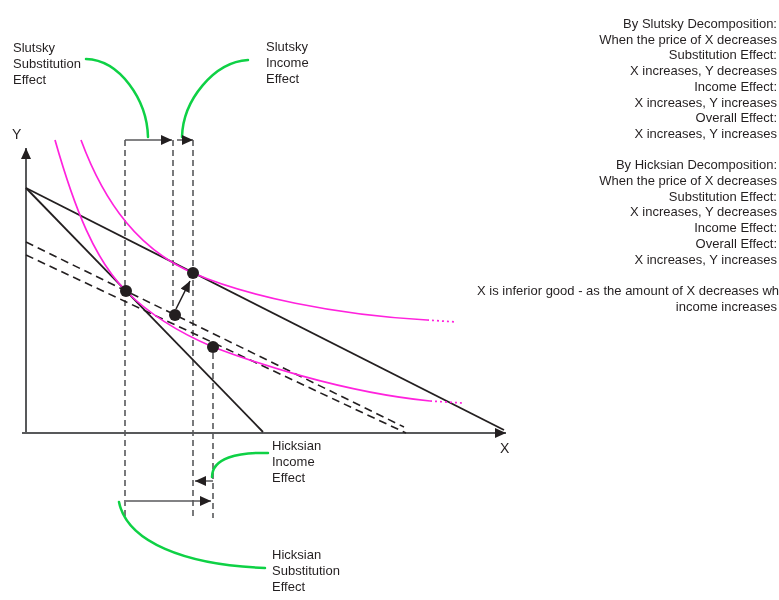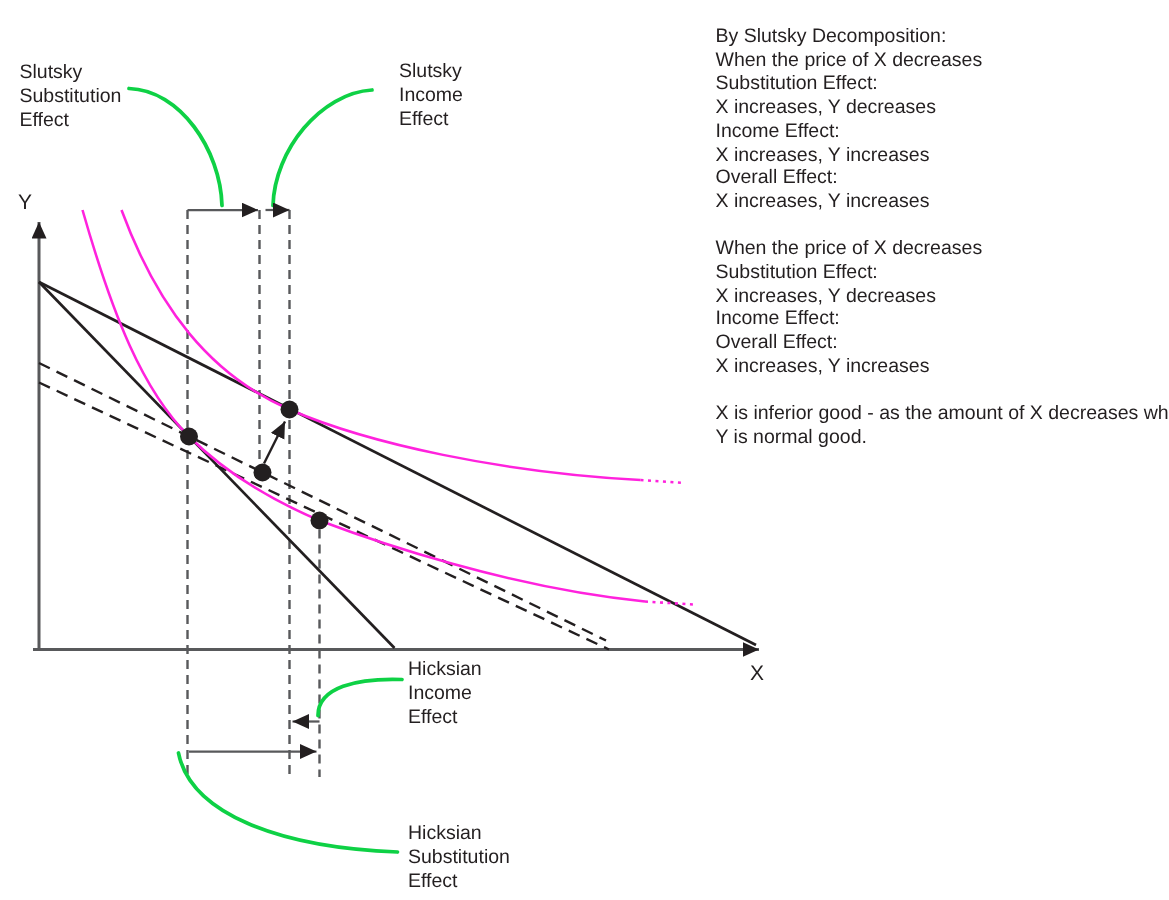--- a/index.html
+++ b/index.html
@@ -30,21 +30,21 @@
   }
   .explanation {
     position: absolute;
     left: 477px;
     top: 16px;
     width: 300px;
     color: #231f20;
     font-size: 13px;
     line-height: 15.7px;
   }
-  .text-block { margin: 0 0 15.7px 0; }
+  .text-block { margin: 0 0 15.7px 0; text-align: right; }
   .text-block:last-child { margin-bottom: 0; }
   .tline { white-space: nowrap; }
   .tline-wrap { white-space: nowrap; }
 </style>
 </head>
 <body>
 
 <div class="stage">
 
   <svg class="diagram-svg" width="520" height="600" viewBox="0 0 520 600">
@@ -143,27 +143,28 @@
       <div class="tline">Substitution Effect:</div>
       <div class="tline">X increases, Y decreases</div>
       <div class="tline">Income Effect:</div>
       <div class="tline">X increases, Y increases</div>
       <div class="tline">Overall Effect:</div>
       <div class="tline">X increases, Y increases</div>
     </div>
 
 
     <div class="text-block">
+      <div class="tline">By Hicksian Decomposition:</div>
       <div class="tline">When the price of X decreases</div>
       <div class="tline">Substitution Effect:</div>
       <div class="tline">X increases, Y decreases</div>
       <div class="tline">Income Effect:</div>
       <div class="tline">Overall Effect:</div>
       <div class="tline">X increases, Y increases</div>
     </div>
 
     <div class="text-block">
       <div class="tline-wrap">X is inferior good - as the amount of X decreases when</div>
-      <div class="tline">Y is normal good.</div>
+      <div class="tline">income increases</div>
     </div>
 
   </div>
 </div>
 
 </body></html>

